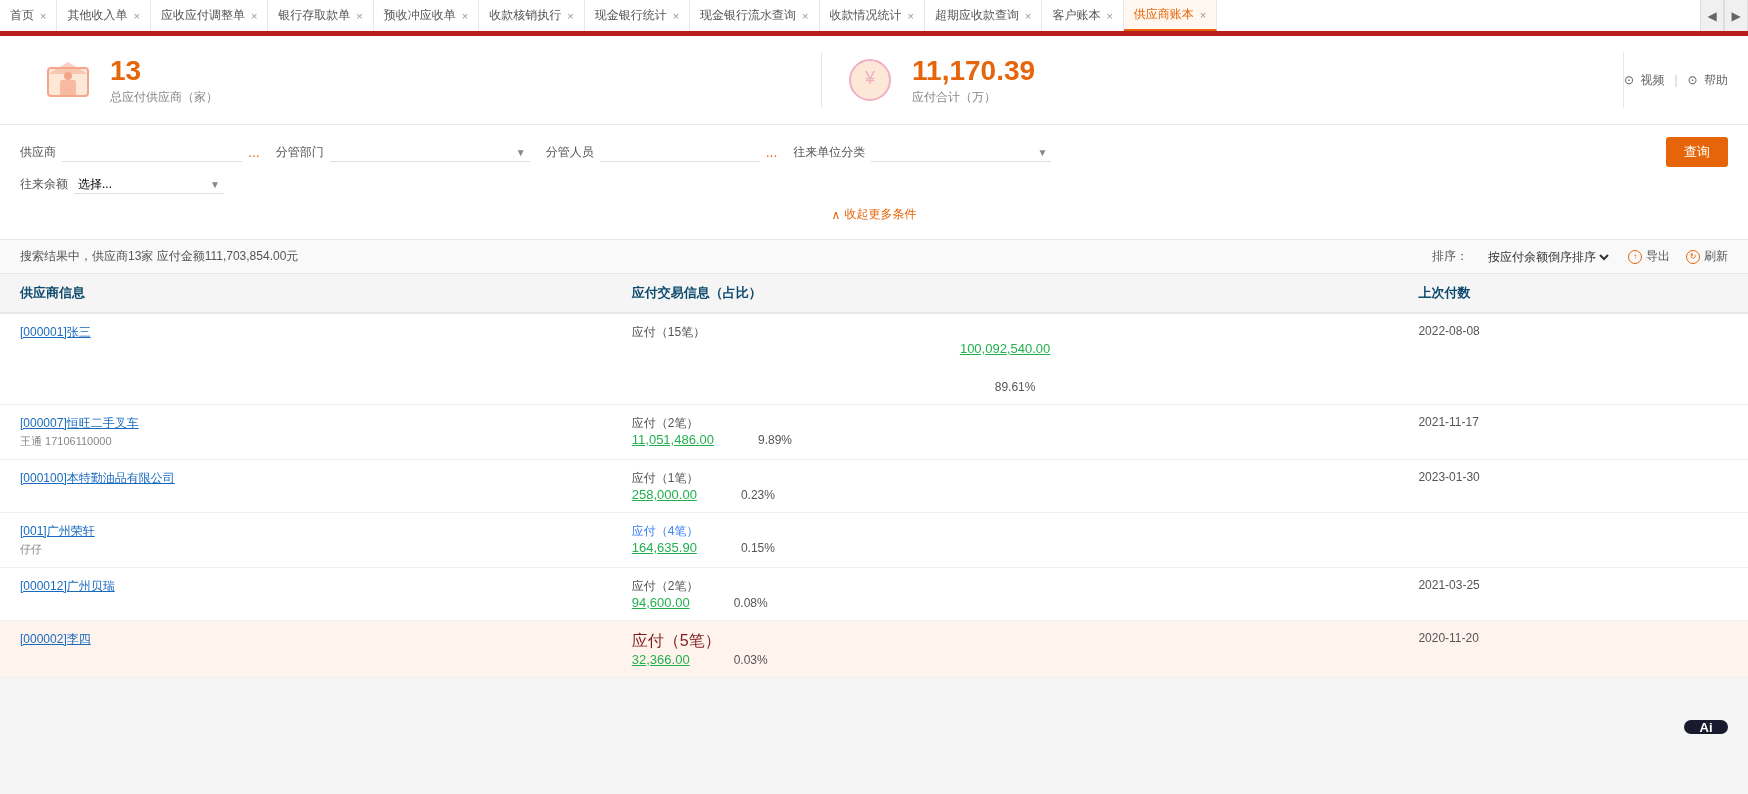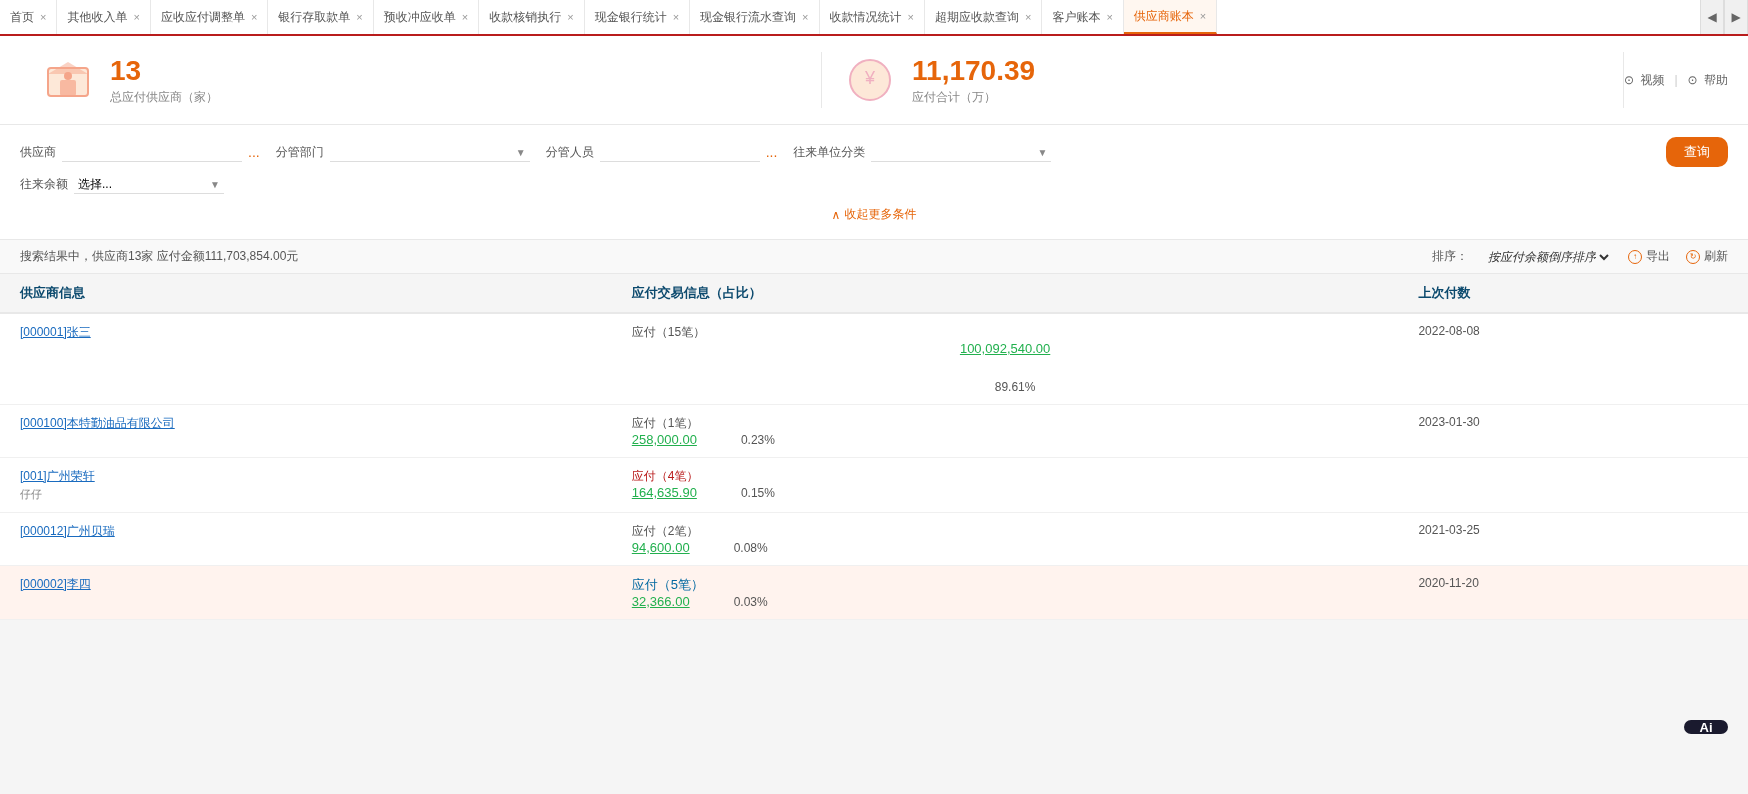--- a/index.html
+++ b/index.html
@@ -3,21 +3,21 @@
   <meta charset="utf-8">
   <style>
     * { box-sizing: border-box; margin: 0; padding: 0; }
     body { font-family: "Microsoft YaHei", "微软雅黑", Arial, sans-serif; font-size: 12px; background: #f5f5f5; color: #333; }
 
     
     .top-nav {
       display: flex;
       align-items: center;
       background: #fff;
-      border-bottom: 2px solid #b91c1c;
+      border-bottom: 5px solid #b91c1c;
       height: 36px;
       overflow: hidden;
       text-align: right;
     }
     .nav-tab {
       display: flex;
       align-items: center;
       padding: 0 10px;
       height: 100%;
       border-right: 1px solid #e8e8e8;
@@ -162,21 +162,21 @@
     .filter-dots {
       color: #e6650a;
       cursor: pointer;
       font-size: 14px;
     }
     .search-btn {
       background: #e6650a;
       color: #fff;
       border: none;
       padding: 6px 18px;
-      border-radius: 10px;
+      border-radius: 3px;
       cursor: pointer;
       font-size: 13px;
       margin-left: auto;
     }
     .collapse-bar {
       display: flex;
       justify-content: center;
       padding: 4px 0;
     }
     .collapse-btn {
@@ -205,21 +205,20 @@
       gap: 16px;
     }
     .result-actions .sort-label { color: #555; }
     .result-actions .sort-select {
       border: none;
       background: transparent;
       font-size: 12px;
       color: #333;
       cursor: pointer;
       outline: none;
-      font-style: italic;
     }
     .result-actions .action-btn {
       display: flex;
       align-items: center;
       gap: 4px;
       cursor: pointer;
       color: #555;
       font-size: 12px;
     }
     .result-actions .action-btn .icon-circle {
@@ -481,34 +480,45 @@
           <td>
       <div style="font-size:12px;color:#555;">应付（15笔）</div>
       <div style="display:flex; align-items:center; gap:24px;flex-direction:column;">
         <a class="amount-green">100,092,540.00</a>
         <span class="percent-text">89.61%</span>
       </div>
     </td>
           <td><span class="date-text">2022-08-08</span></td>
         </tr>
         <tr>
+          <td><a class="supplier-link">[000007]恒旺二手叉车</a><div class="supplier-sub">王通  17106110000</div></td>
+          <td>
+      <div style="font-size:12px;color:#555;">应付（2笔）</div>
+      <div style="display:flex; align-items:center; gap:24px;">
+        <a class="amount-green">11,051,486.00</a>
+        <span class="percent-text">9.89%</span>
+      </div>
+    </td>
+          <td><span class="date-text">2021-11-17</span></td>
+        </tr>
+        <tr>
           <td><a class="supplier-link">[000100]本特勤油品有限公司</a></td>
           <td>
       <div style="font-size:12px;color:#555;">应付（1笔）</div>
       <div style="display:flex; align-items:center; gap:24px;">
         <a class="amount-green">258,000.00</a>
         <span class="percent-text">0.23%</span>
       </div>
     </td>
           <td><span class="date-text">2023-01-30</span></td>
         </tr>
         <tr>
           <td><a class="supplier-link">[001]广州荣轩</a><div class="supplier-sub">仔仔</div></td>
           <td>
-      <div style="font-size:12px;color:#b91c1c;">应付（4笔）</div>
+      <div style="font-size:12px;color:#3b82f6;">应付（4笔）</div>
       <div style="display:flex; align-items:center; gap:24px;">
         <a class="amount-green">164,635.90</a>
         <span class="percent-text">0.15%</span>
       </div>
     </td>
           <td><span class="date-text"></span></td>
         </tr>
         <tr>
           <td><a class="supplier-link">[000012]广州贝瑞</a></td>
           <td>
@@ -516,21 +526,21 @@
       <div style="display:flex; align-items:center; gap:24px;">
         <a class="amount-green">94,600.00</a>
         <span class="percent-text">0.08%</span>
       </div>
     </td>
           <td><span class="date-text">2021-03-25</span></td>
         </tr>
         <tr class="highlighted">
           <td><a class="supplier-link">[000002]李四</a></td>
           <td>
-      <div style="font-size:13px;color:#0369a1;">应付（5笔）</div>
+      <div style="font-size:16px;color:#7f1d1d;">应付（5笔）</div>
       <div style="display:flex; align-items:center; gap:24px;">
         <a class="amount-green">32,366.00</a>
         <span class="percent-text">0.03%</span>
       </div>
     </td>
           <td><span class="date-text">2020-11-20</span></td>
         </tr>
       </tbody>
   </table>
 </div>

